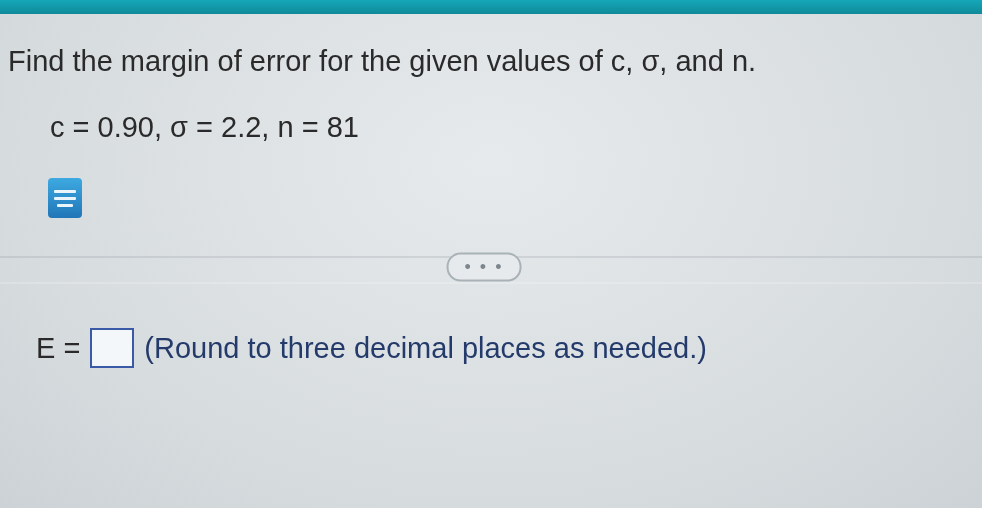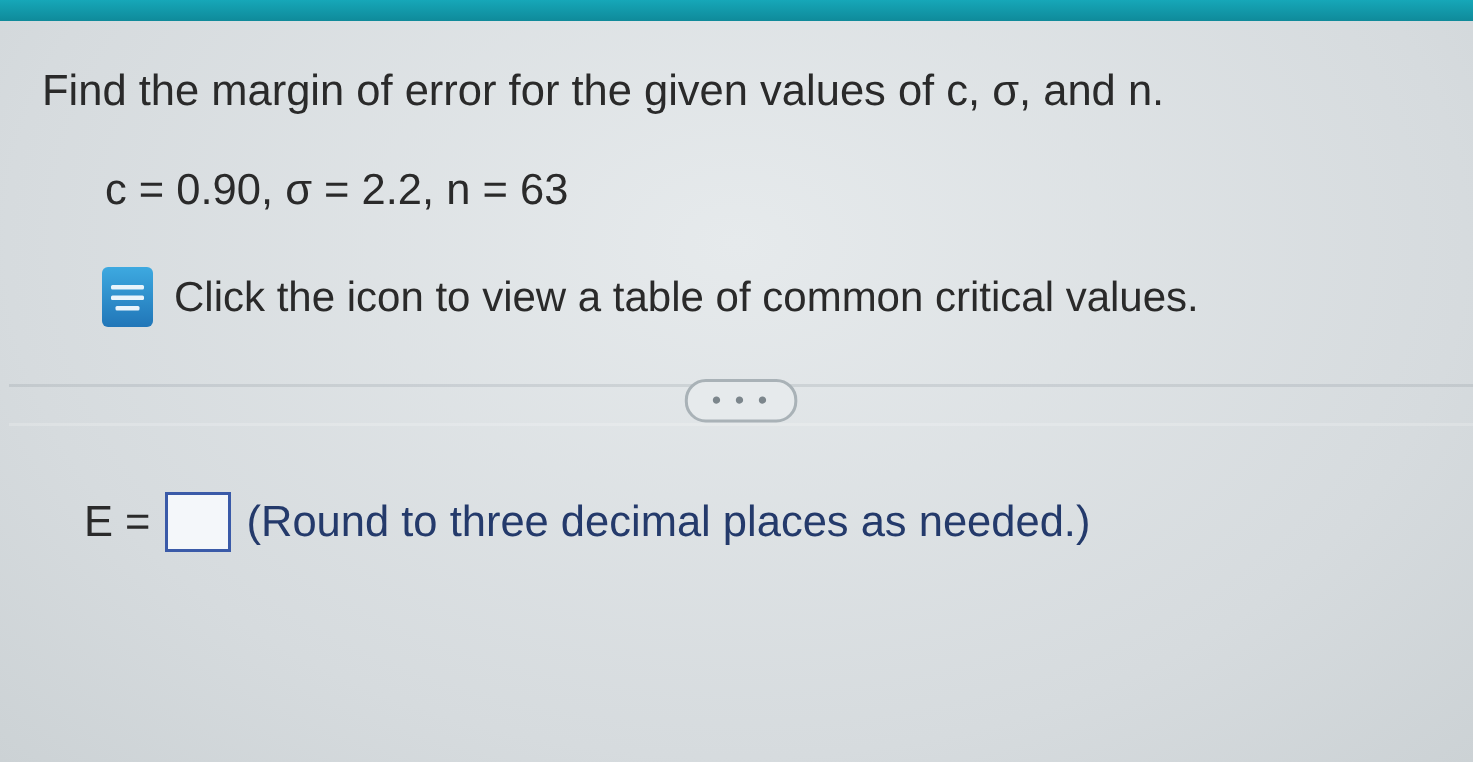--- a/index.html
+++ b/index.html
@@ -9,21 +9,21 @@
     font-family: Arial, Helvetica, sans-serif;
     background: #d8dde0;
     color: #2a2a2a;
     overflow: hidden;
   }
   .topbar {
     height: 14px;
     background: linear-gradient(#16a7b8, #0f8a9a);
   }
   .panel {
-    padding: 28px 22px 20px 28px;
+    padding: 28px 22px 20px 8px;
     background: radial-gradient(ellipse at 50% 30%, #e6eaec 0%, #d6dbde 70%, #ccd2d5 100%);
     height: calc(100% - 14px);
   }
   .q { font-size: 29px; line-height: 1.35; margin-bottom: 30px; }
   .vals { font-size: 29px; margin-left: 42px; margin-bottom: 34px; }
   .linkrow {
     display: flex; align-items: center; gap: 14px;
     margin-left: 40px; margin-bottom: 38px;
   }
   .doc-icon {
@@ -65,29 +65,28 @@
 </style>
 </head>
 <body>
 
 <div class="topbar"></div>
 
 <div class="panel">
 
   <div class="q">Find the margin of error for the given values of c, σ, and n.</div>
 
-  <div class="vals">c = 0.90, σ = 2.2, n = 63</div>
+  <div class="vals">c = 0.90, σ = 2.2, n = 81</div>
 
   <div class="linkrow">
     <div class="doc-icon">
       <div class="line"></div>
       <div class="line"></div>
       <div class="line s"></div>
     </div>
-    <div class="linktxt">Click the icon to view a table of common critical values.</div>
   </div>
 
   <div class="divider">
     <div class="pill">• • •</div>
   </div>
 
   <div class="ansrow">
     <span class="E">E =</span>
     <input class="inputbox" type="text" value="" style="">
     <span class="hint">(Round to three decimal places as needed.)</span>

